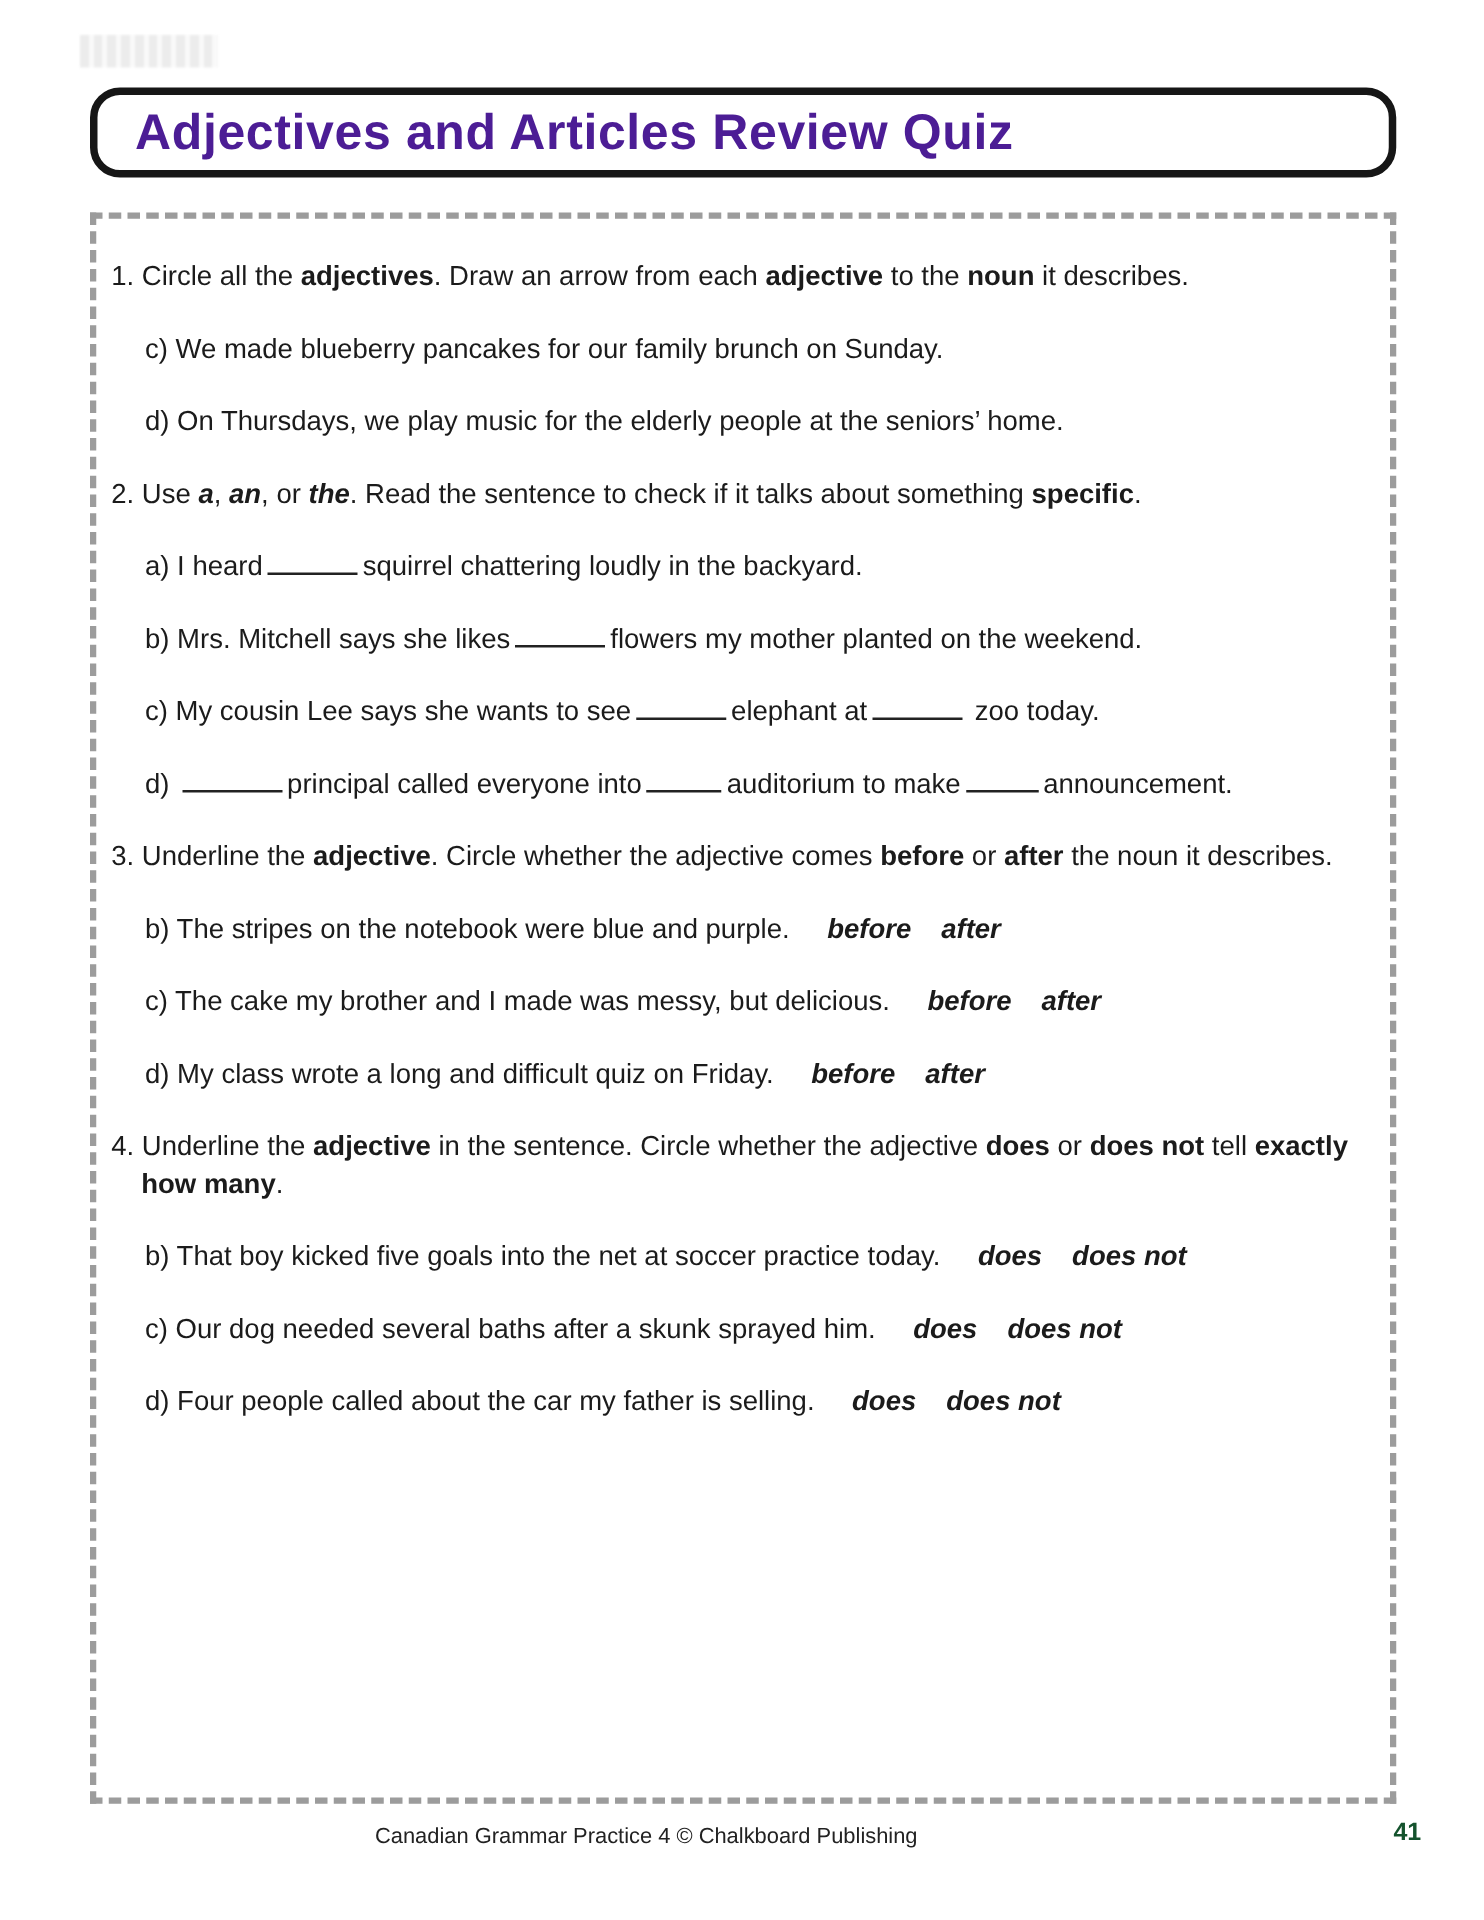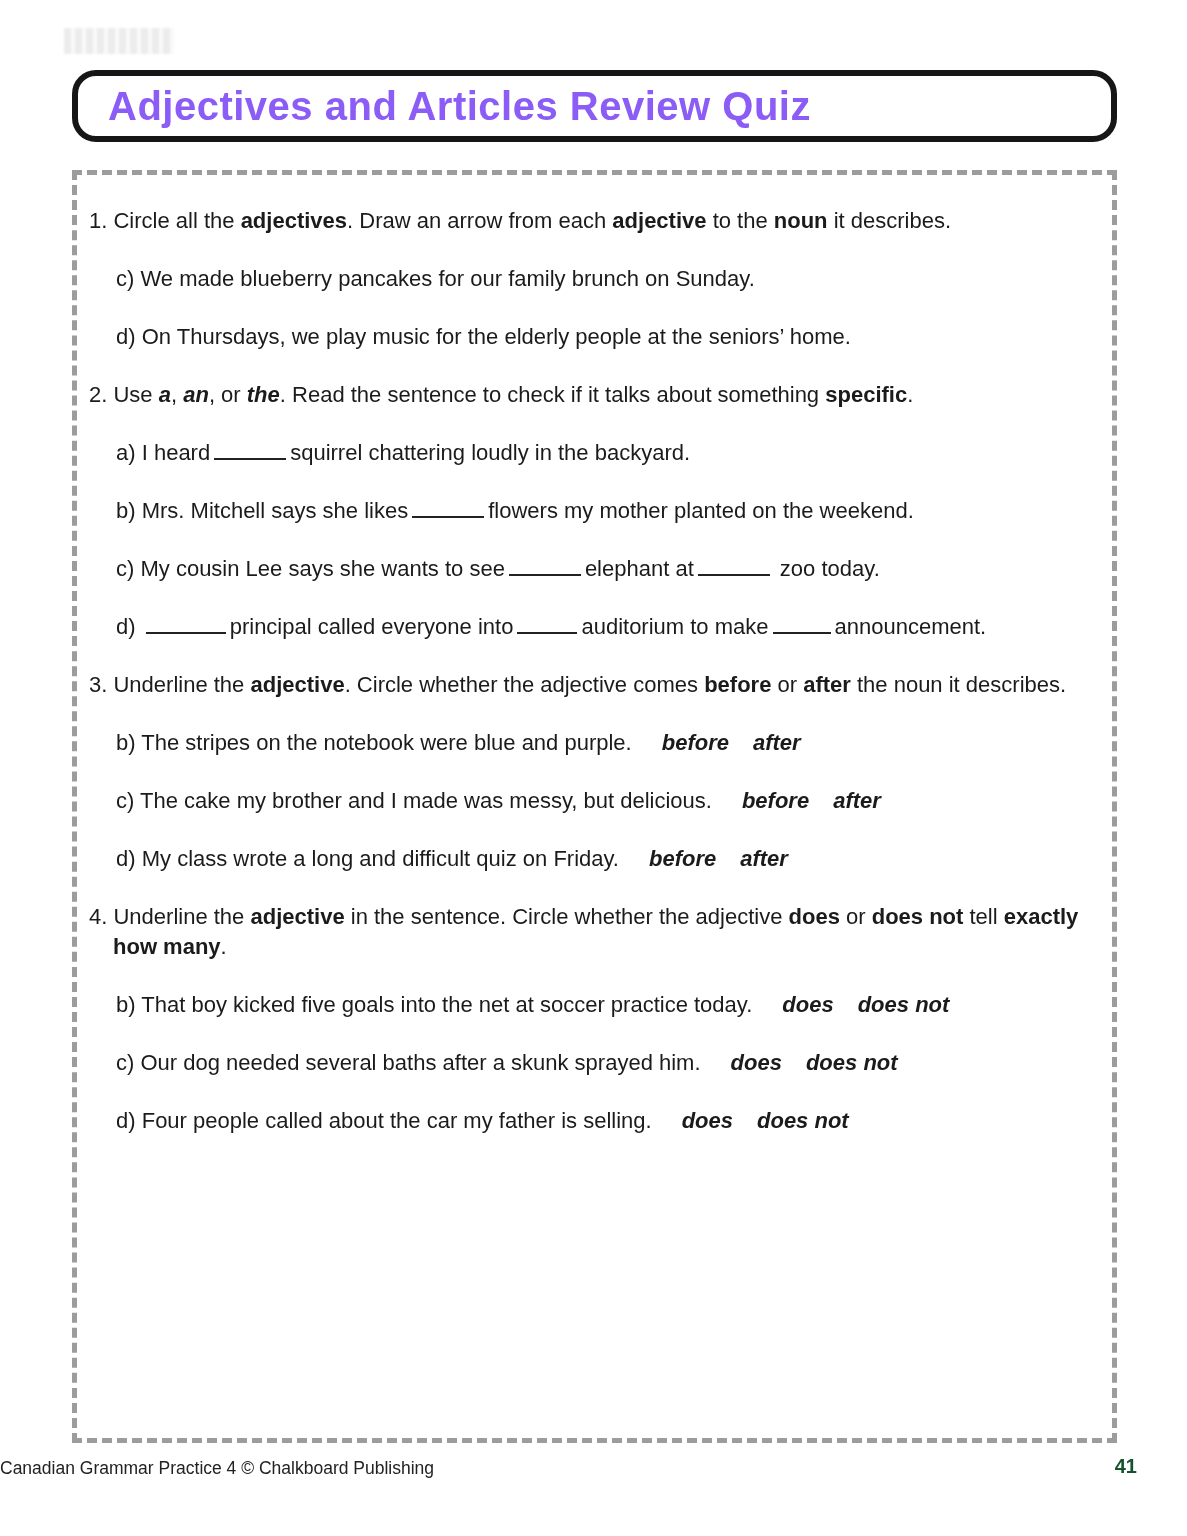--- a/index.html
+++ b/index.html
@@ -30,21 +30,21 @@
     background: #ffffff;
     display: flex;
     align-items: center;
     padding-left: 30px;
   }
   .title-box h1 {
     margin: 0;
     font-size: 40px;
     font-weight: 700;
     letter-spacing: 0.5px;
-    color: #8b5cf6;
+    color: #4c1d95;
   }
   .sheet {
     position: absolute;
     left: 72px; top: 170px;
     width: 1045px; height: 1273px;
     box-sizing: border-box;
     border: 5px dashed #9c9c9c;
     padding: 15px 8px 0 12px;
     font-size: 22px;
     line-height: 30px;
@@ -72,20 +72,21 @@
   }
   .option {
     font-weight: 700;
     font-style: italic;
     white-space: nowrap;
   }
   .footer-credit {
     position: absolute;
     left: 0; top: 1458px;
     width: 1034px;
+    text-align: center;
     font-size: 17.5px;
     color: #222222;
   }
   .page-num {
     position: absolute;
     right: 50px; top: 1455px;
     font-size: 20px;
     font-weight: 700;
     color: #14532d;
   }

